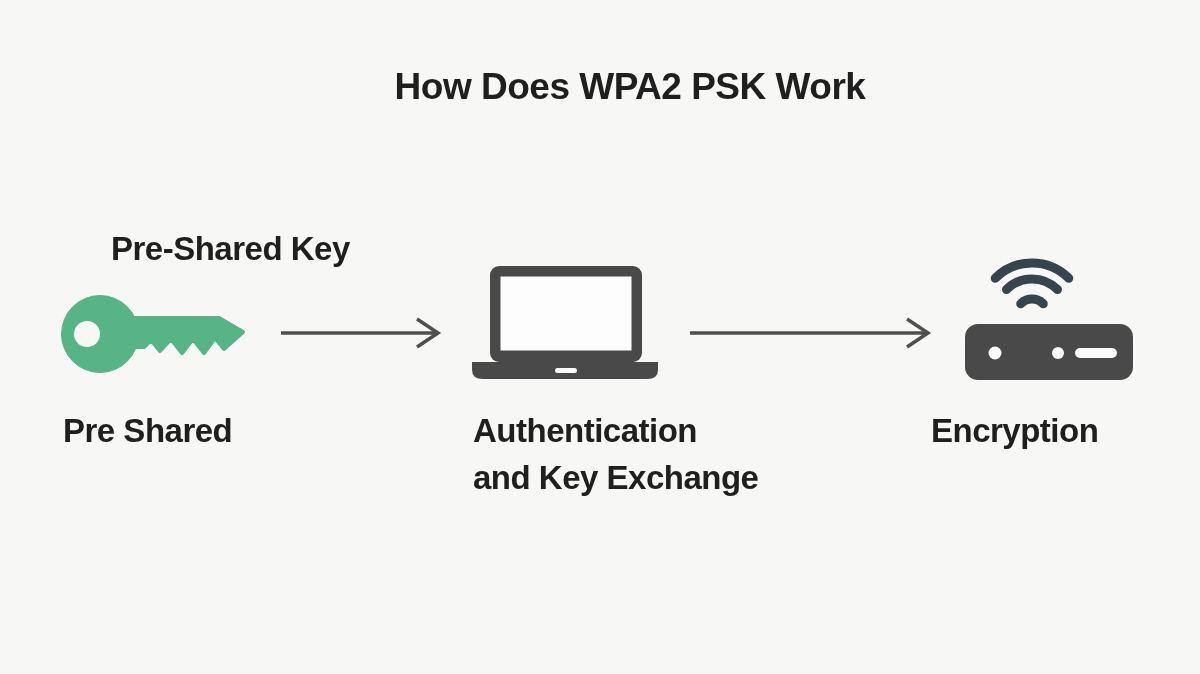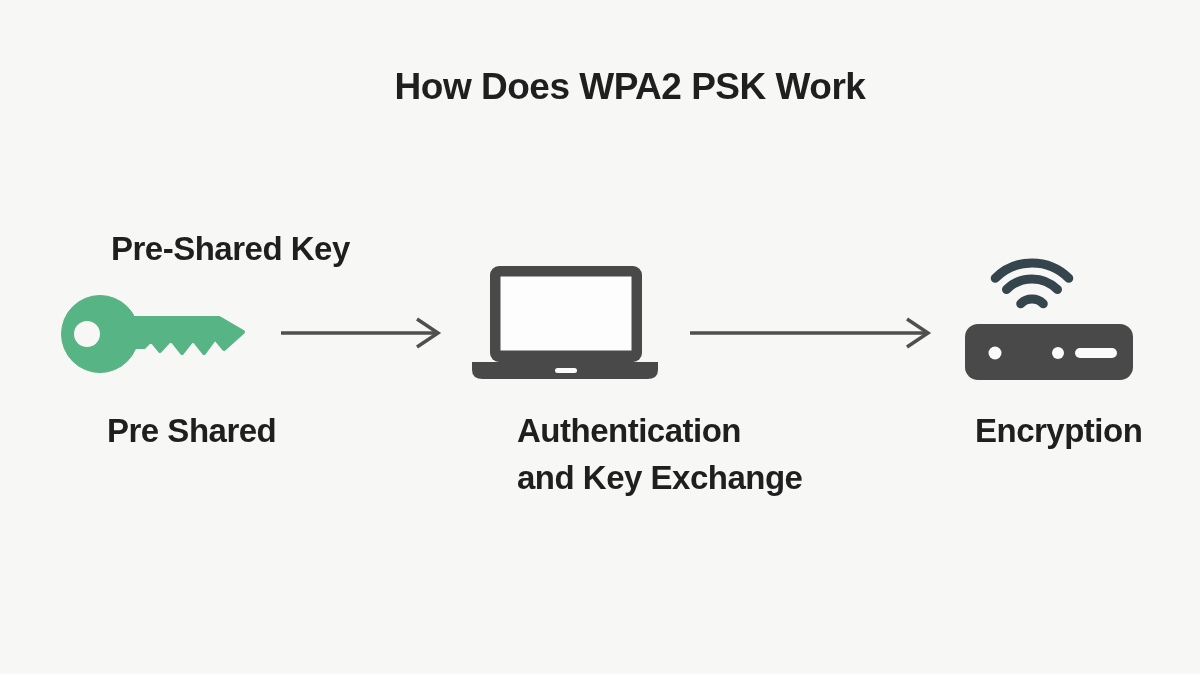--- a/index.html
+++ b/index.html
@@ -39,21 +39,21 @@
   }
   .caption {
     position: absolute;
     top: 407px;
     font-size: 33px;
     line-height: 47px;
     font-weight: 700;
     letter-spacing: -0.5px;
     white-space: nowrap;
   }
-  .caption .line { display: block; margin-left: 44px; }
+  .caption .line { display: block; }
   .caption-psk        { left: 63px;  }
   .caption-auth       { left: 473px; }
   .caption-encryption { left: 931px; }
 
   .icon { position: absolute; display: block; }
   .key-icon    { left: 60px;  top: 293px; }
   .arrow-1     { left: 280px; top: 316px; }
   .laptop-icon { left: 470px; top: 266px; }
   .arrow-2     { left: 688px; top: 316px; }
   .router-icon { left: 958px; top: 250px; }

